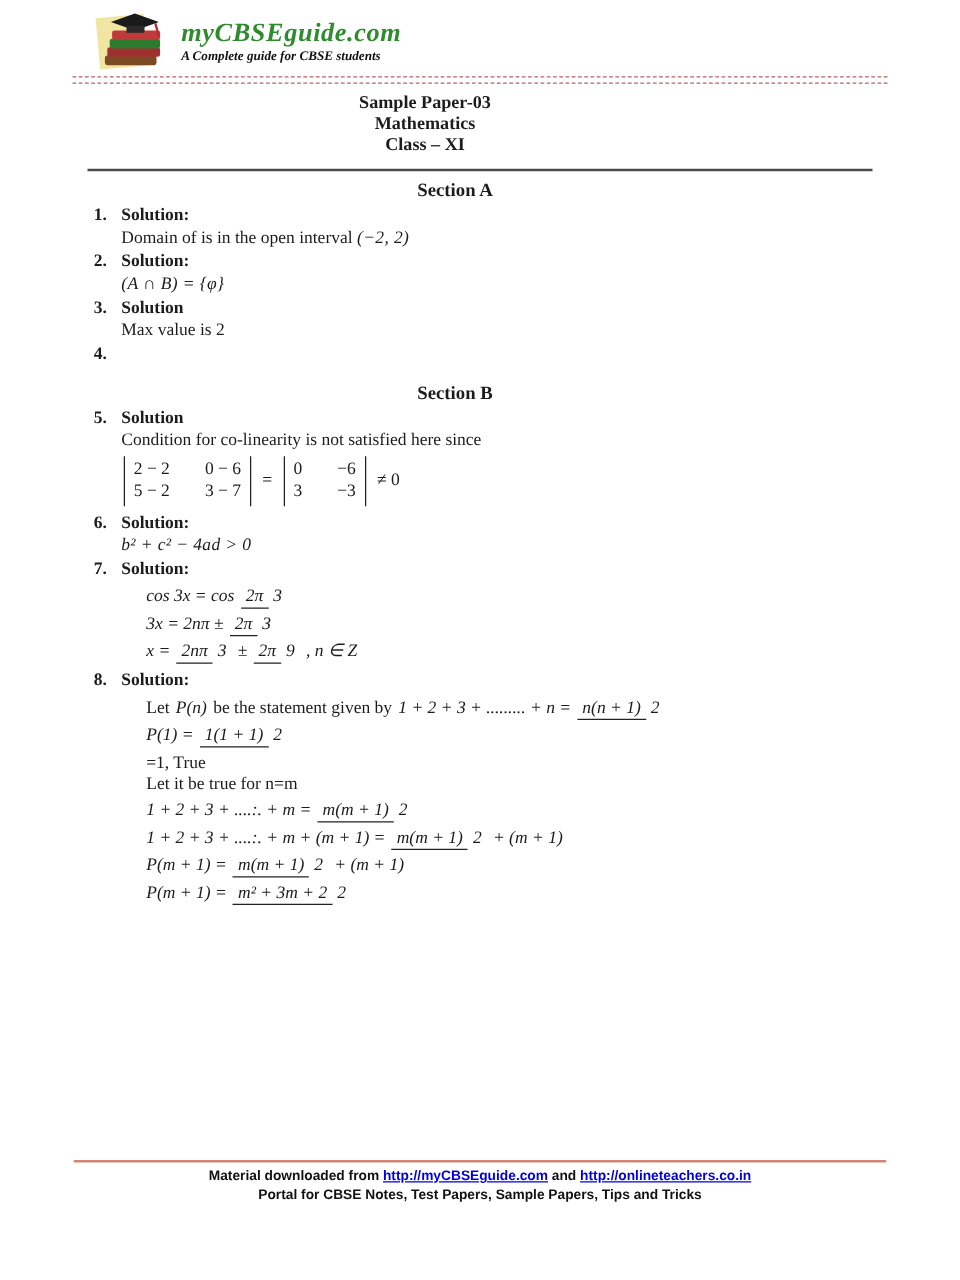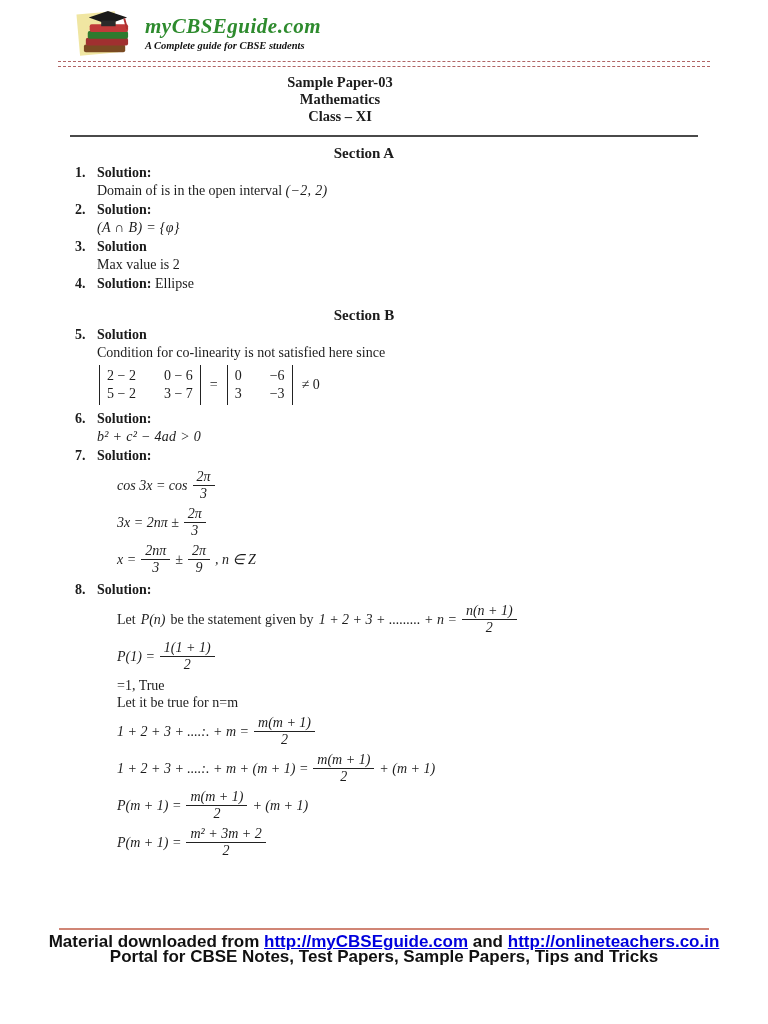--- a/index.html
+++ b/index.html
@@ -42,28 +42,28 @@
   .det-eq { display:flex; align-items:center; gap:9px; margin:3px 0 4px 2px; }
   .det {
     display:grid; grid-template-columns:auto auto; column-gap:28px;
     padding:2px 7px; border-left:1.5px solid #222; border-right:1.5px solid #222;
     line-height:18px; text-align:center;
   }
 
   
   .eq-line { display:flex; align-items:center; margin:4px 0 4px 20px; }
   .eq-line > span { margin-right:5px; }
-  .frac { display:inline-flex; flex-direction:column; align-items:center; line-height:16px; vertical-align:middle; }
+  .frac { display:inline-flex; flex-direction:row; align-items:center; line-height:16px; vertical-align:middle; }
   .fnum { border-bottom:1.3px solid #222; padding:0 4px; }
   .fden { padding:0 4px; }
   .plain-line { margin-left:20px; line-height:17px; }
 
   
   .footer { position:absolute; top:928px; left:0; width:768px; text-align:center;
-            font-family:"Liberation Sans", sans-serif; font-weight:bold; font-size:17px; color:#111; }
+            font-family:"Liberation Sans", sans-serif; font-weight:bold; font-size:11px; color:#111; }
   .footer-rule { margin:0 auto 4px auto; width:650px; border-top:2.5px solid #d08575; }
   .footer .f-line { line-height:15px; }
   .link { color:#0000dd; text-decoration:underline; cursor:pointer; }
 </style>
 </head>
 <body>
 
 <div class="page">
 
   <div class="logo-row">
@@ -122,24 +122,20 @@
     <div class="qa-item">
       <div class="q-num">3.</div>
       <div class="q-body">
         <div class="q-label">Solution</div>
         <div>Max value is 2</div>
       </div>
     </div>
 
     <div class="qa-item">
       <div class="q-num">4.</div>
-      <div class="q-body">
-        <span class="inline-label">Solution:</span>
-        <span>Ellipse</span>
-      </div>
     </div>
 
     <div class="section-heading sb">Section B</div>
 
     <div class="qa-item">
       <div class="q-num">5.</div>
       <div class="q-body">
         <div class="q-label">Solution</div>
         <div>Condition for co-linearity is not satisfied here since</div>
         <div class="det-eq">

